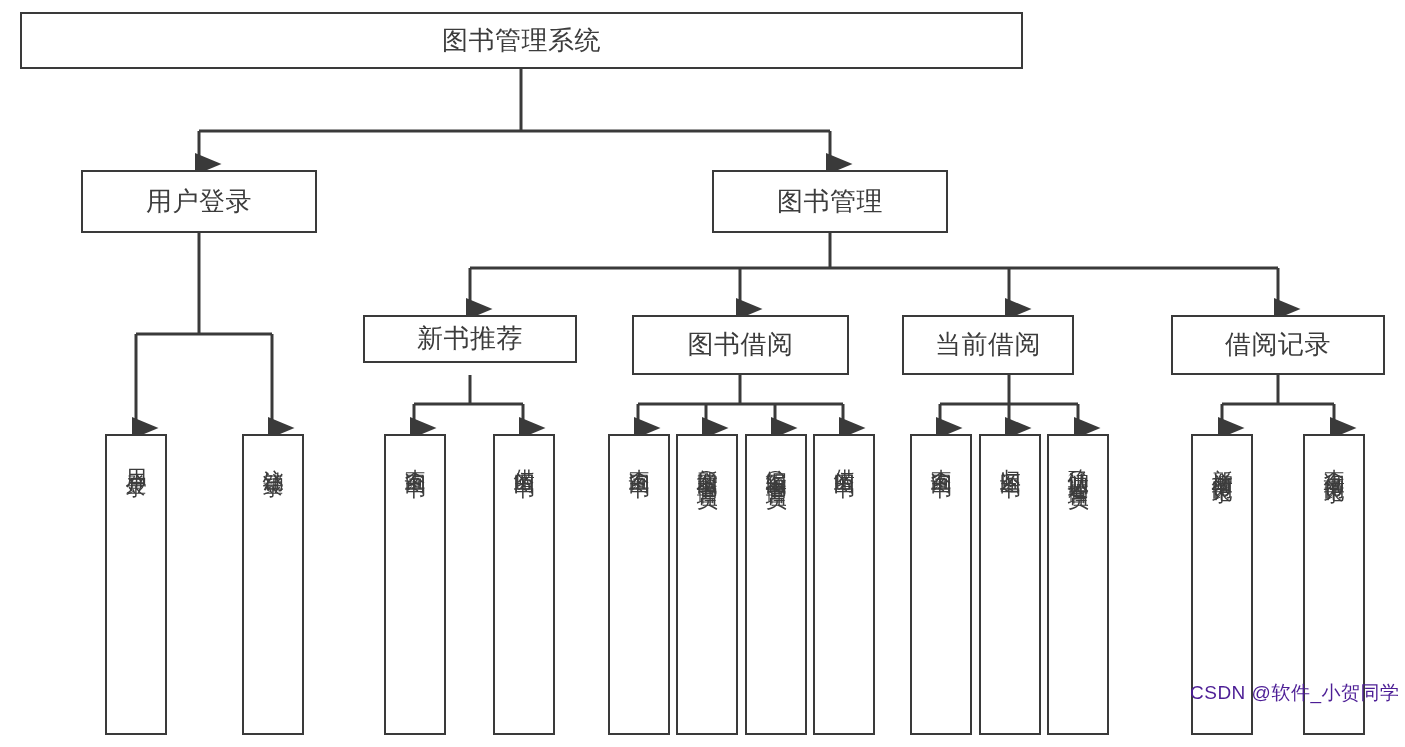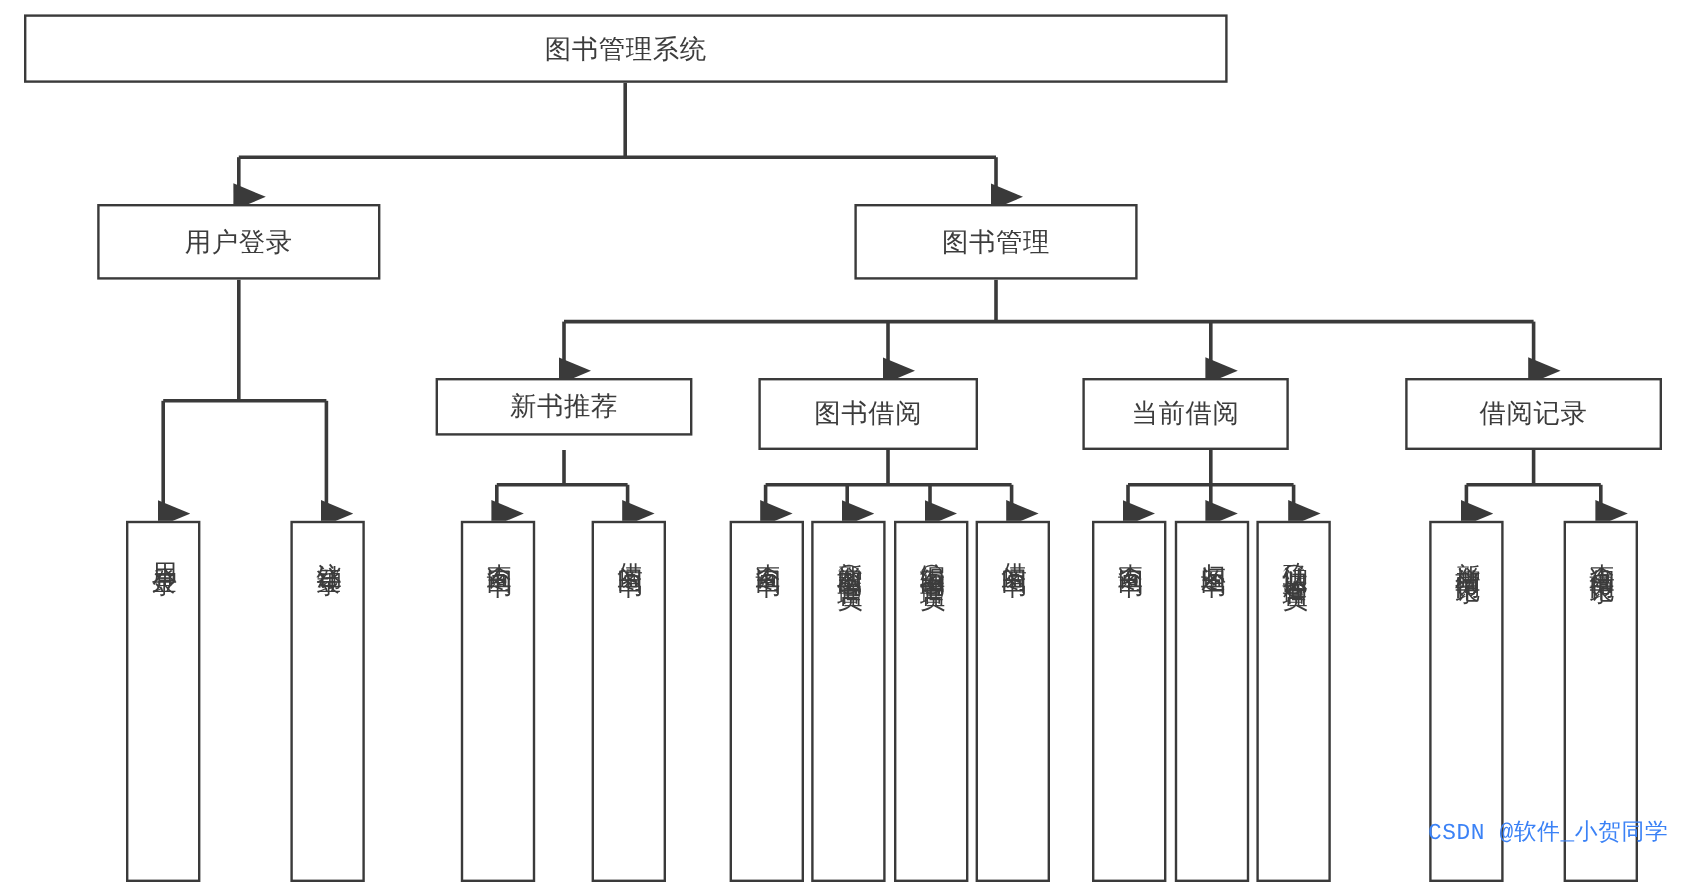--- a/index.html
+++ b/index.html
@@ -29,21 +29,21 @@
     box-sizing: border-box;
     border: 2px solid #3a3a3a;
     background: #ffffff;
     color: #3c3c3c;
     display: flex;
     align-items: center;
     justify-content: center;
     z-index: 2;
   }
   .node .label {
-    font-size: 22px;
+    font-size: 26px;
     line-height: 1.15;
     letter-spacing: 0.5px;
     white-space: nowrap;
     color: #3c3c3c;
   }
   .node.vertical {
     align-items: flex-start;
     justify-content: center;
     padding-top: 16px;
   }
@@ -54,26 +54,25 @@
     line-height: 1.35;
     letter-spacing: 3px;
     white-space: normal;
     text-align: left;
   }
   #watermark {
     position: absolute;
     left: 1190px;
     top: 680px;
     font-size: 19px;
-    color: #3b82f6;
+    color: #4c1d95;
     letter-spacing: 0.5px;
     white-space: nowrap;
     z-index: 3;
     pointer-events: none;
-    font-family: Liberation Mono, monospace;
   }
 </style>
 </head>
 <body>
 
 <div id="canvas">
 
   <svg id="wires" viewBox="0 0 1405 747" xmlns="http://www.w3.org/2000/svg">
     <defs>
       <marker id="arrow" viewBox="0 0 12 12" refX="6" refY="10" markerWidth="9" markerHeight="9" orient="auto-start-reverse">
@@ -133,21 +132,21 @@
   <div class="node" style="left:81px; top:170px; width:236px; height:63px;">
     <span class="label">用户登录</span>
   </div>
   <div class="node" style="left:712px; top:170px; width:236px; height:63px;">
     <span class="label">图书管理</span>
   </div>
 
   <div class="node" style="left:363px; top:315px; width:214px; height:48px;">
     <span class="label">新书推荐</span>
   </div>
-  <div class="node" style="left:632px; top:315px; width:183px; height:60px;">
+  <div class="node" style="left:632px; top:315px; width:217px; height:60px;">
     <span class="label">图书借阅</span>
   </div>
   <div class="node" style="left:902px; top:315px; width:172px; height:60px;">
     <span class="label">当前借阅</span>
   </div>
   <div class="node" style="left:1171px; top:315px; width:214px; height:60px;">
     <span class="label">借阅记录</span>
   </div>
 
   <div class="node vertical" style="left:105px; top:434px; width:62px; height:301px;">

